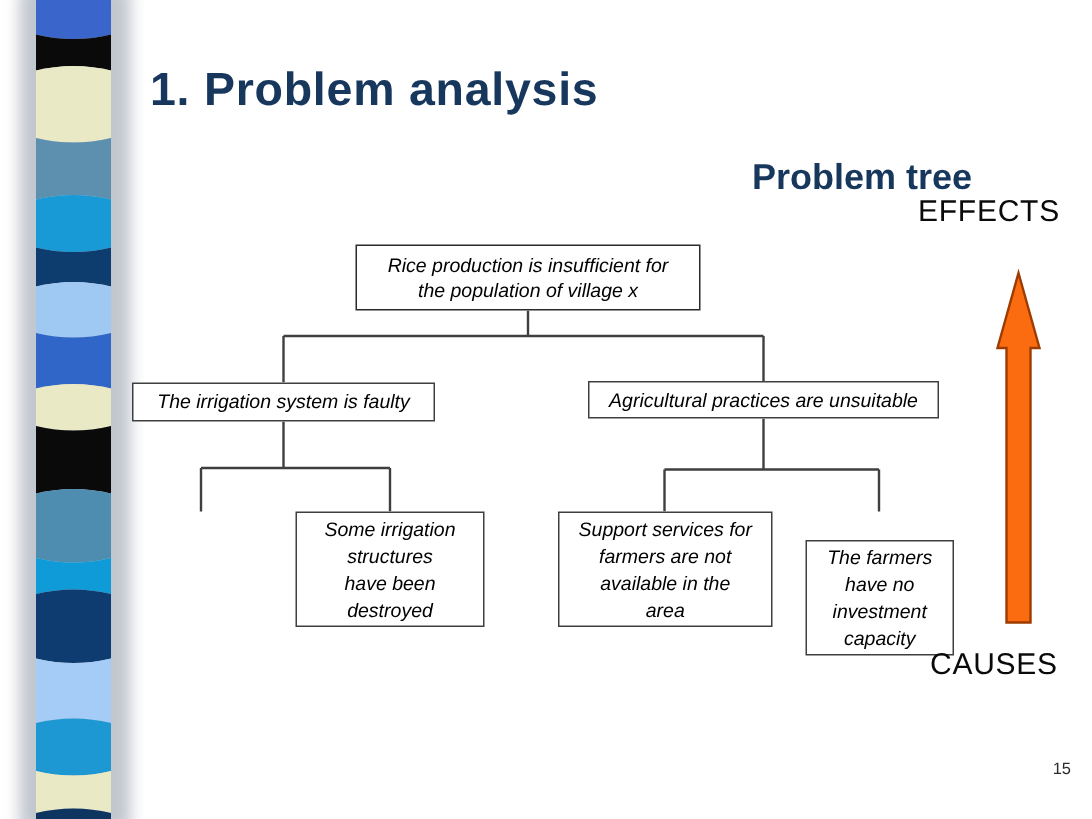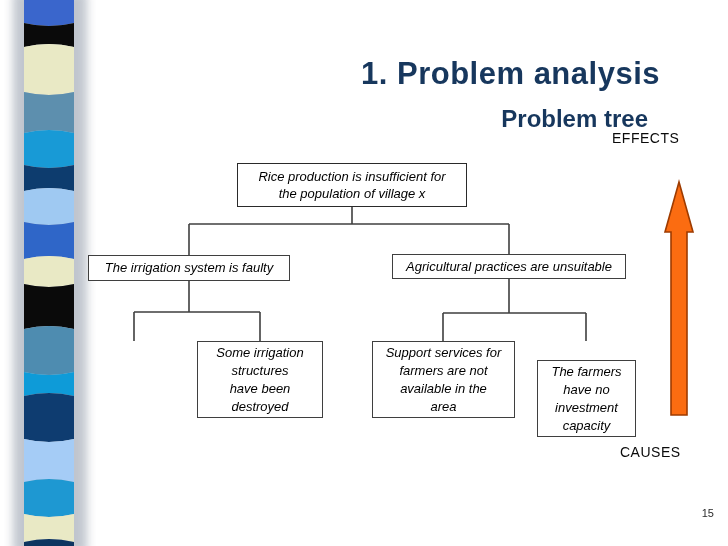--- a/index.html
+++ b/index.html
@@ -2,45 +2,45 @@
 <html><head>
 <meta charset="utf-8">
 <style>
   html,body{margin:0;padding:0;background:#fff;}
   .slide{
     position:relative;width:728px;height:546px;background:#ffffff;
     overflow:hidden;font-family:"Liberation Sans","DejaVu Sans",sans-serif;
   }
   .navy{font-weight:bold;}
   .page-title{
-    position:absolute;left:100px;top:42px;width:560px;text-align:right;
-    font-size:31px;letter-spacing:.5px;margin-top:14px;
+    position:absolute;left:100px;top:42px;width:560px;text-align:left;
+    font-size:31px;letter-spacing:.5px;
   }
   .page-subtitle{
     position:absolute;left:88px;top:105px;width:560px;text-align:right;
     font-size:24px;
   }
   .tbox{
     position:absolute;box-sizing:border-box;background:#fff;
     border:1.6px solid #3f3f3f;display:flex;align-items:center;justify-content:center;
     text-align:center;font-size:13px;line-height:18px;color:#000;
     white-space:pre-line;
     font-style:italic;
   }
   #box-root   {left:237px;top:163px;width:230px;height:44px;line-height:17px;border-color:#2a2a2a;}
   #box-l2a    {left:88px; top:255px;width:202px;height:26px;}
   #box-l2b    {left:392px;top:254px;width:234px;height:25px;}
   #box-b1     {left:78px; top:341px;width:112px;height:77px;}
   #box-b2     {left:197px;top:341px;width:126px;height:77px;}
   #box-b3     {left:372px;top:341px;width:143px;height:77px;}
   #box-b4     {left:537px;top:360px;width:99px; height:77px;}
   .svg-layer{position:absolute;left:0;top:0;width:728px;height:546px;pointer-events:none;}
-  .side-label{position:absolute;font-size:14px;color:#0a0a0a;letter-spacing:.5px;}
+  .side-label{position:absolute;font-size:20px;color:#0a0a0a;letter-spacing:.5px;}
   #effects-label{left:612px;top:130px;}
-  #causes-label{left:620px;top:444px;}
+  #causes-label{left:620px;top:432px;}
   .page-number{position:absolute;right:14px;top:507px;font-size:11px;color:#2b2b2b;}
   #ribbon-svg{position:absolute;left:0;top:0;}
 </style>
 </head>
 <body>
 
 <div class="slide">
 
   <svg id="ribbon-svg" width="96" height="546" viewBox="0 0 96 546">
     <defs>

